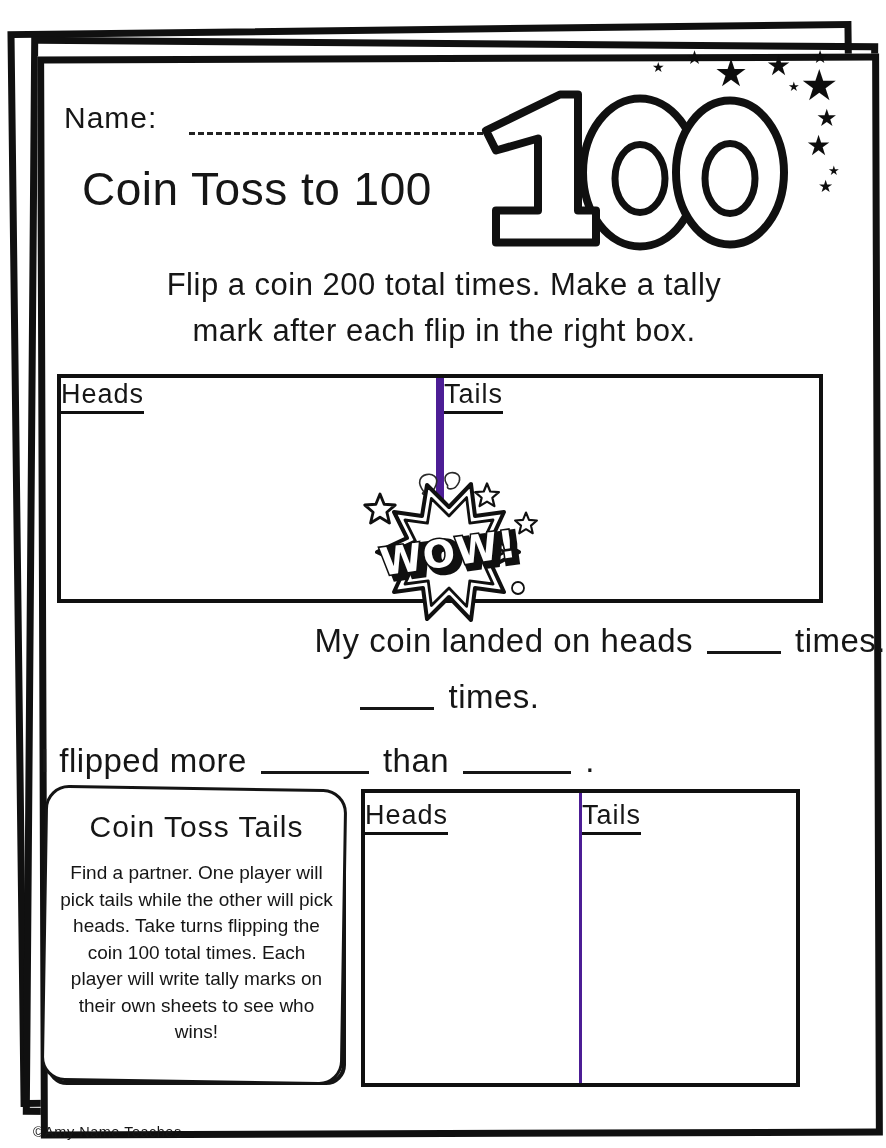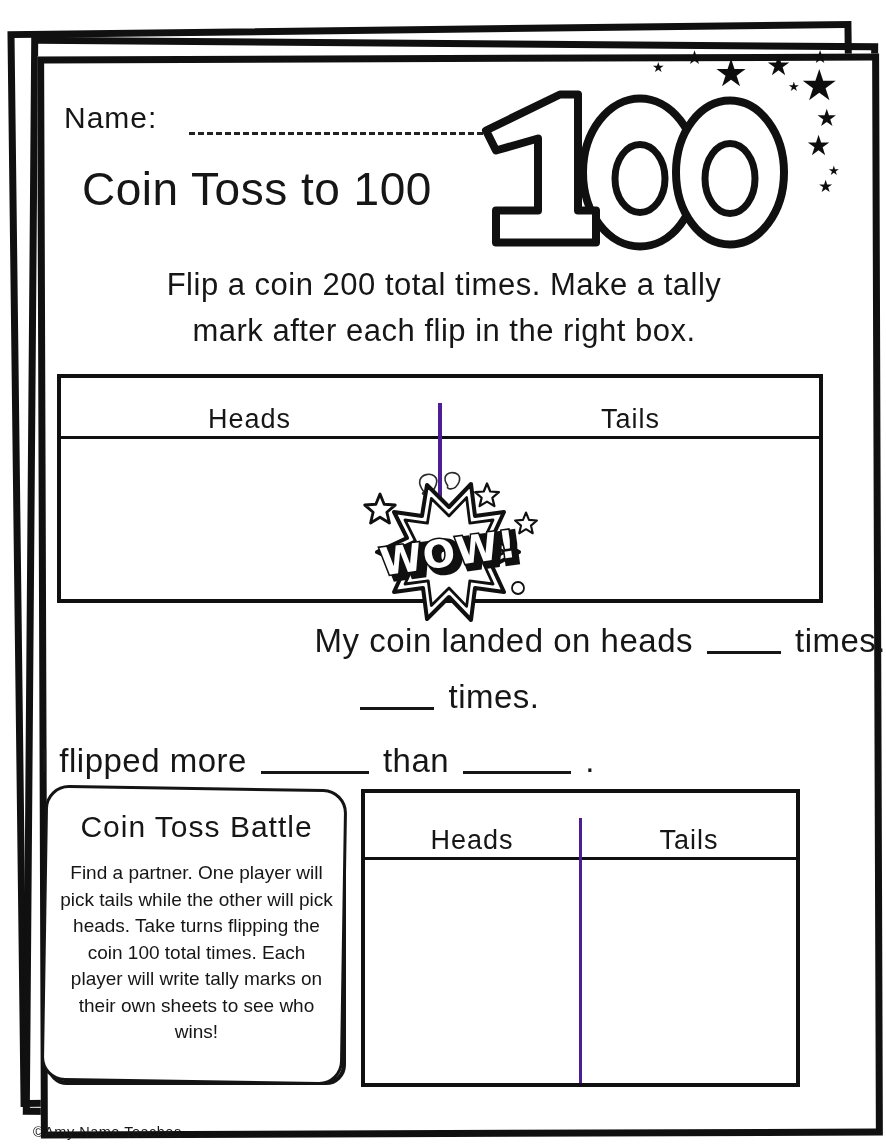--- a/index.html
+++ b/index.html
@@ -32,22 +32,22 @@
   .s7{left:800px;top:64px;font-size:43px}  .s8{left:816px;top:106px;font-size:24px}
   .s9{left:806px;top:132px;font-size:28px} .s10{left:828px;top:164px;font-size:13px}
   .s11{left:818px;top:178px;font-size:17px}
 
   .instructions { position:absolute; left:48px; top:262px; width:792px; text-align:center;
                   font-size:31px; line-height:46px; letter-spacing:0.5px; }
 
   .table { position:absolute; display:flex; background:#fff; box-sizing:border-box; }
   .t1 { left:57px;  top:374px; width:766px; height:229px; border:4px solid #101010; z-index:2; }
   .t2 { left:361px; top:789px; width:439px; height:298px; border:4px solid #101010; z-index:2; }
-  .col { flex:1; display:flex; flex-direction:column; min-width:0;margin-top:25px; }
-  .col-right { border-left:4px solid #4c1d95; }
+  .col { flex:1; display:flex; flex-direction:row; min-width:0; }
+  .col-right { border-left:8px solid #4c1d95; }
   .t2 .col-right { border-left-width:3px; }
   .th { display:flex; justify-content:center; align-items:flex-end; font-size:27px;
         border-bottom:3px solid #101010; padding-bottom:1px; letter-spacing:1px; }
   .t1 .th { height:32px; }
   .t2 .th { height:38px; }
   .cell { flex:1; background:#fff; }
 
   .wow { position:absolute; left:352px; top:466px; width:194px; height:168px; z-index:3; }
   .burst { fill:#fff; stroke:#101010; }
   .b-outer { stroke-width:4; stroke-linejoin:round; }
@@ -158,21 +158,21 @@
 
     <div class="sentence s-more">
       <span>I flipped more</span>
       <span class="blank w105"></span>
       <span>than</span>
       <span class="blank w105"></span>
       <span>.</span>
     </div>
 
     <div class="battle">
-      <div class="battle-title">Coin Toss Battle</div>
+      <div class="battle-title">Coin Toss Tails</div>
       <div class="battle-body">Find a partner. One player will pick tails while the other will pick heads. Take turns flipping the coin 100 total times. Each player will write tally marks on their own sheets to see who wins!</div>
     </div>
 
     <div class="table t2">
       <div class="col">
         <div class="th">Heads</div>
         <div class="cell"></div>
       </div>
       <div class="col col-right">
         <div class="th">Tails</div>

